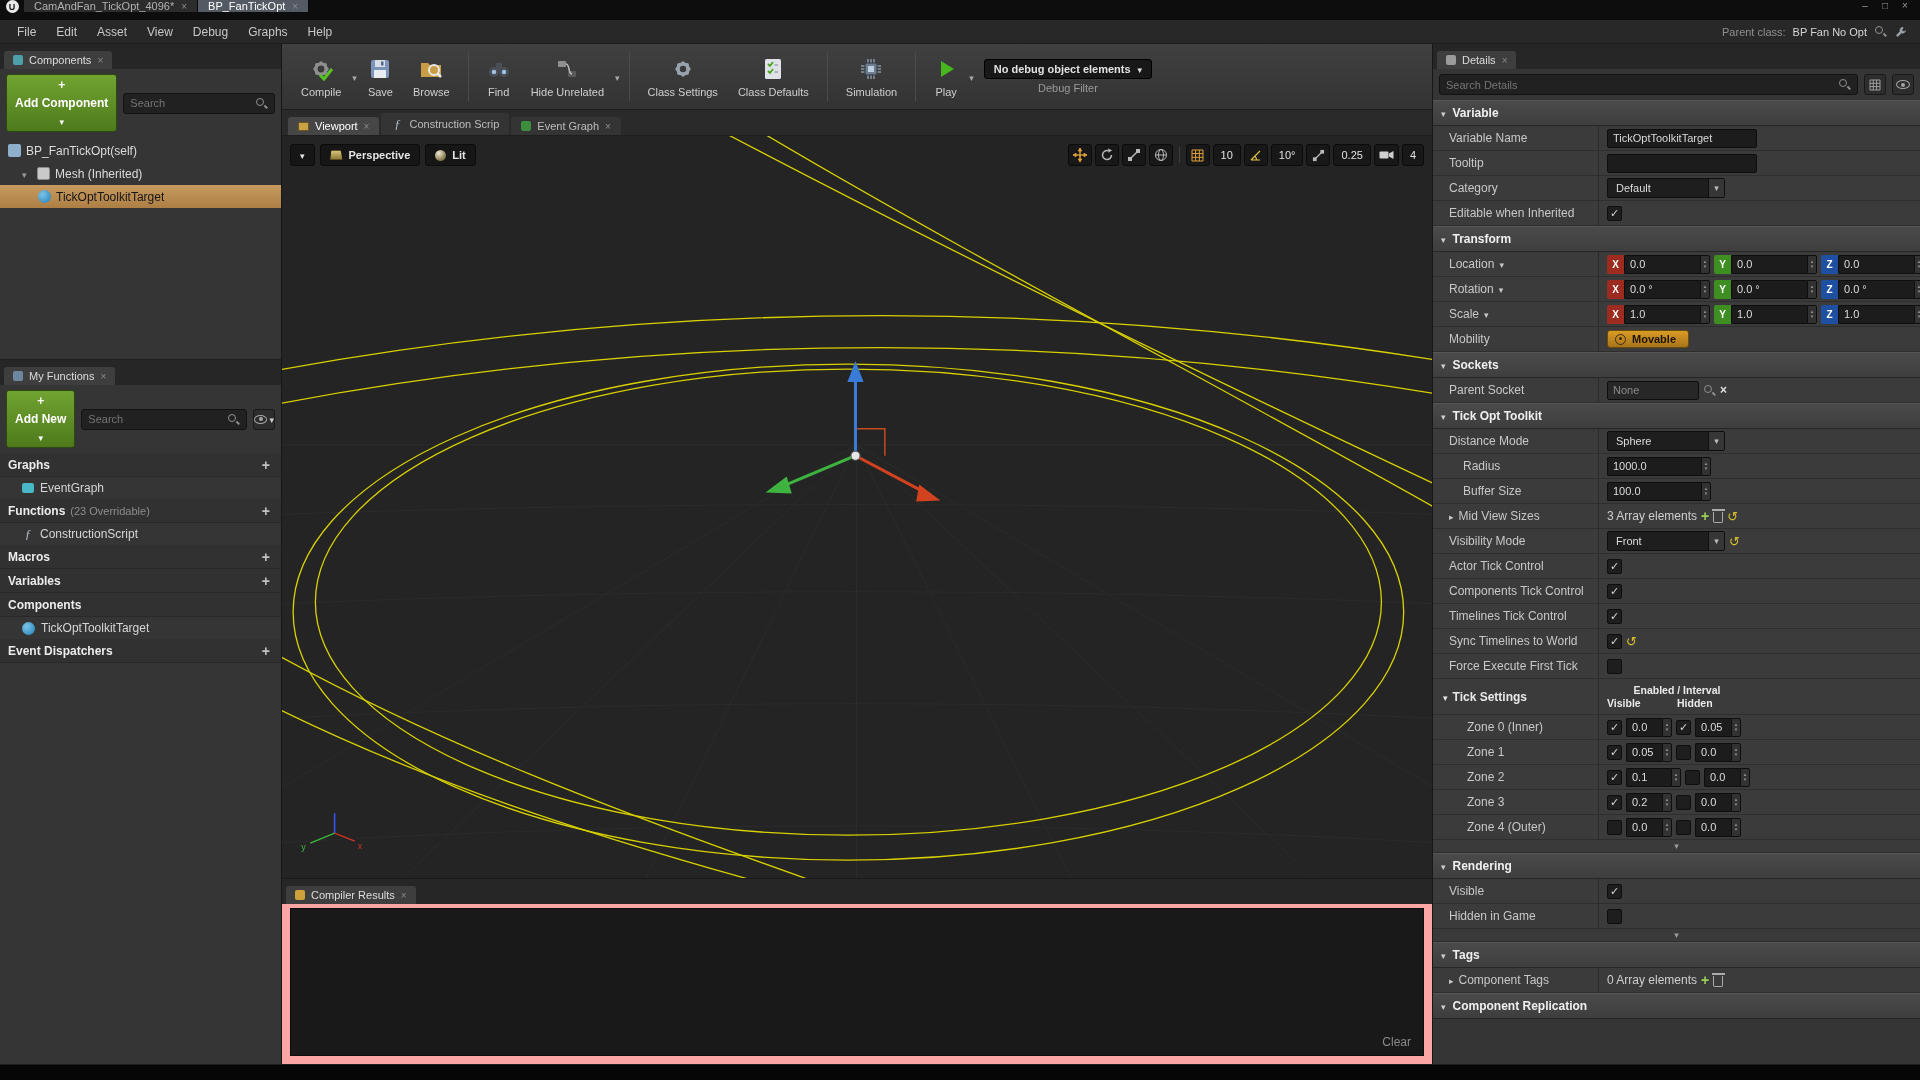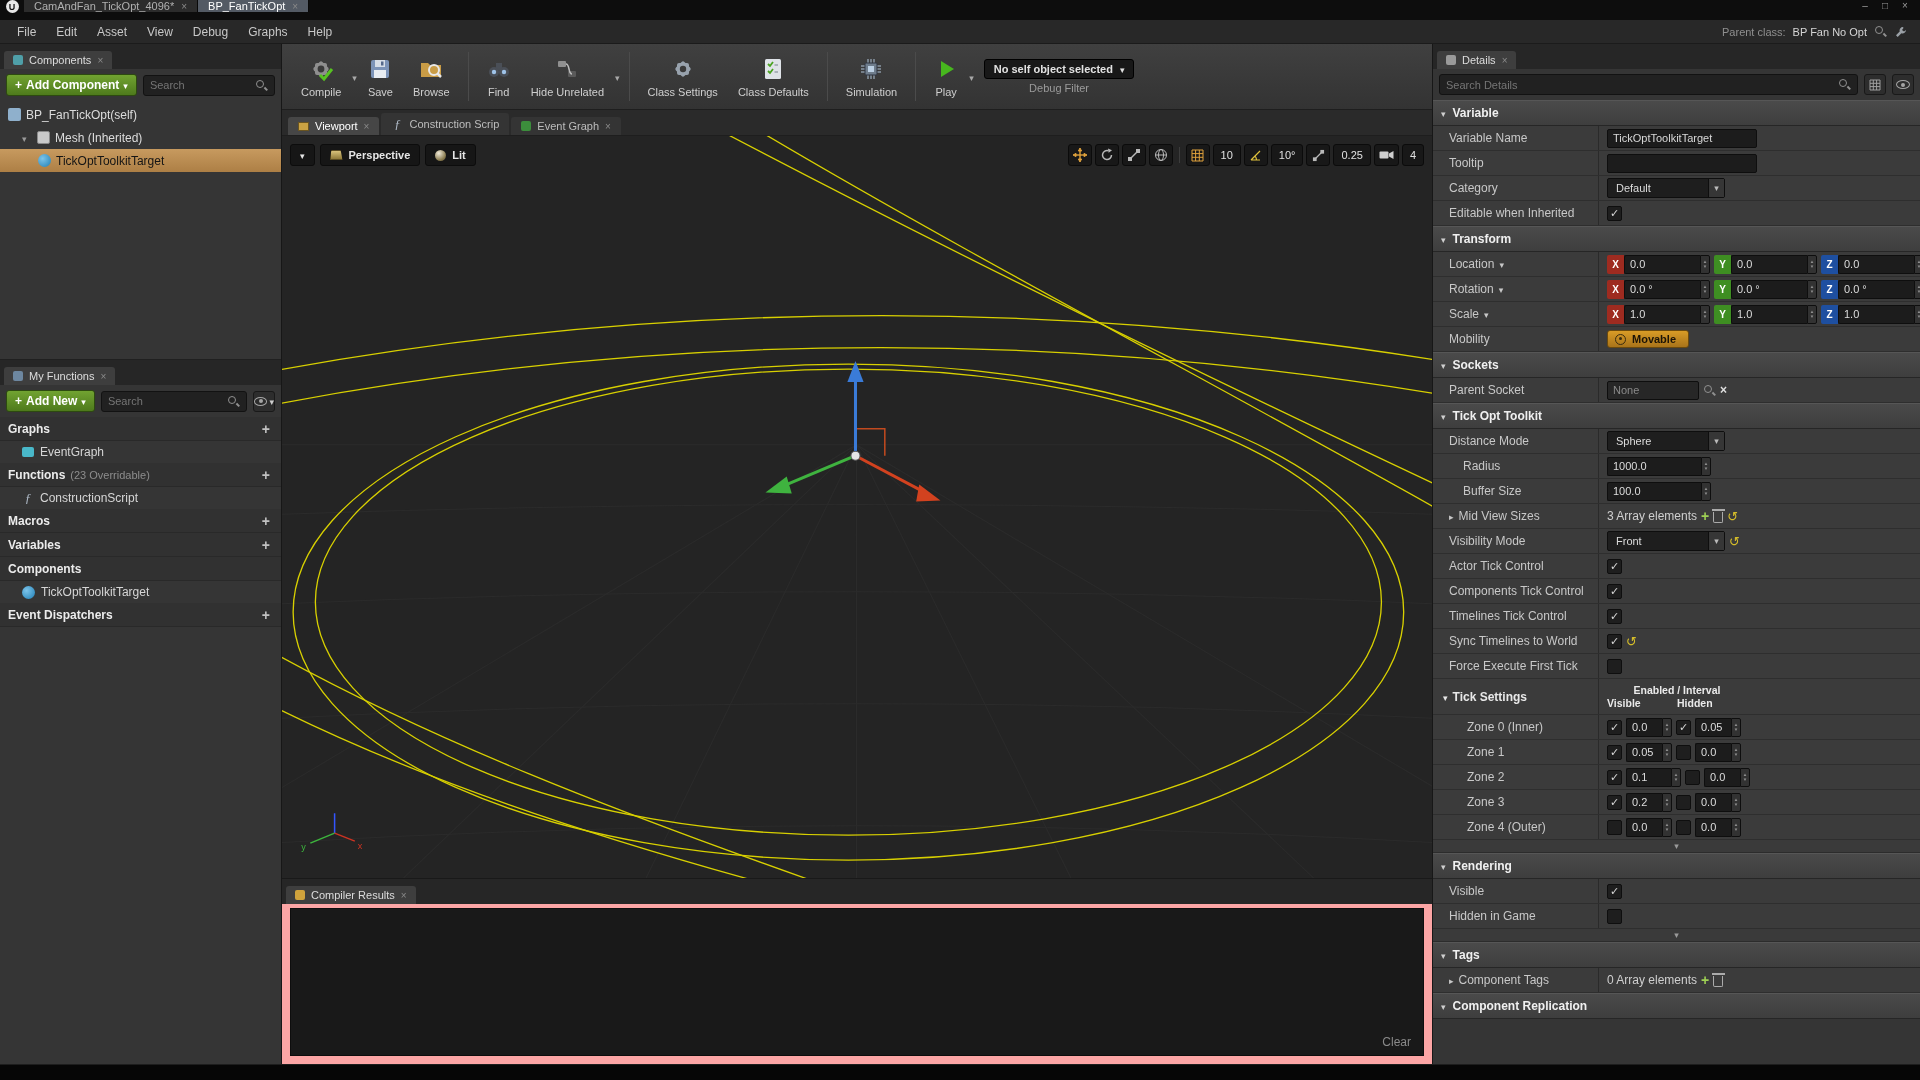--- a/index.html
+++ b/index.html
@@ -35,21 +35,21 @@
 .right-col { width:488px; flex:none; background:#353535; border-left:1px solid #171717; display:flex; flex-direction:column; }
 
 
 .pane-tabbar { height:25px; background:#262626; display:flex; align-items:flex-end; padding:3px 4px 0; gap:2px; flex:none; }
 .pane-tab { display:flex; align-items:center; gap:6px; background:#3e3e3e; color:#ddd; font-size:11px; padding:3px 9px; border-radius:3px 3px 0 0; }
 .pane-ico { width:10px; height:10px; border-radius:2px; flex:none; }
 .ico-teal { background:#4f9fa8; } .ico-gray { background:#9a9a9a; } .ico-amber { background:#cfa23c; } .ico-blue { background:#6d87a0; }
 
 
 .panel-toolrow { display:flex; align-items:center; gap:6px; padding:5px 6px; flex:none; }
-.green-btn { display:flex; align-items:center; gap:4px; background:linear-gradient(#71a331,#4e7a1c); color:#fff; font-weight:bold; font-size:12px; padding:3px 8px; border-radius:3px; border:1px solid #2d4a10; white-space:nowrap; }
+.green-btn { display:flex; align-items:center; gap:4px; background:linear-gradient(#71a331,#4e7a1c); color:#fff; font-weight:bold; font-size:12px; padding:3px 8px; border-radius:3px; border:1px solid #2d4a10; white-space:nowrap;flex-direction:column; }
 .plus-icon::after { content:"+"; font-weight:bold; }
 .caret-down::after { content:"▾"; font-size:9px; }
 .caret-right::after { content:"▸"; font-size:9px; }
 .search-box { flex:1; display:flex; align-items:center; background:#212121; border:1px solid #121212; border-radius:3px; height:21px; padding:0 6px; min-width:0; }
 .search-box input { flex:1; min-width:0; background:transparent; border:none; outline:none; color:#bbb; font-size:11px; font-family:inherit; }
 .mag { width:13px; height:13px; position:relative; flex:none; }
 .mag::before { content:""; position:absolute; left:1px; top:1px; width:6px; height:6px; border:1.5px solid #909090; border-radius:50%; }
 .mag::after { content:""; position:absolute; left:8.5px; top:9px; width:4px; height:1.5px; background:#909090; transform:rotate(45deg); }
 .icon-btn { width:22px; height:21px; display:flex; align-items:center; justify-content:center; background:#2d2d2d; border:1px solid #191919; border-radius:3px; flex:none; gap:2px; }
 .eye-ico { width:14px; height:9px; border:1.5px solid #a5a5a5; border-radius:50%; position:relative; }
@@ -429,21 +429,21 @@
               <svg width="24" height="24" viewBox="0 0 24 24">
                   <polygon points="7,4 20,12 7,20" fill="#47b71e"></polygon>
                 </svg>
             </span>
             <span class="tlabel">Play</span>
           </div>
           <span class="tcaret caret-down"></span>
         </div>
         <div class="debug-block">
           <div class="debug-btn">
-            <span>No self object selected</span>
+            <span>No debug object elements</span>
             <span class="caret-down"></span>
           </div>
           <span class="debug-label">Debug Filter</span>
         </div>
       </div>
 
       <div class="vp-tabbar">
         <div class="vp-tab active">
           <span class="vtab-ico"></span>
           <span>Viewport</span>

